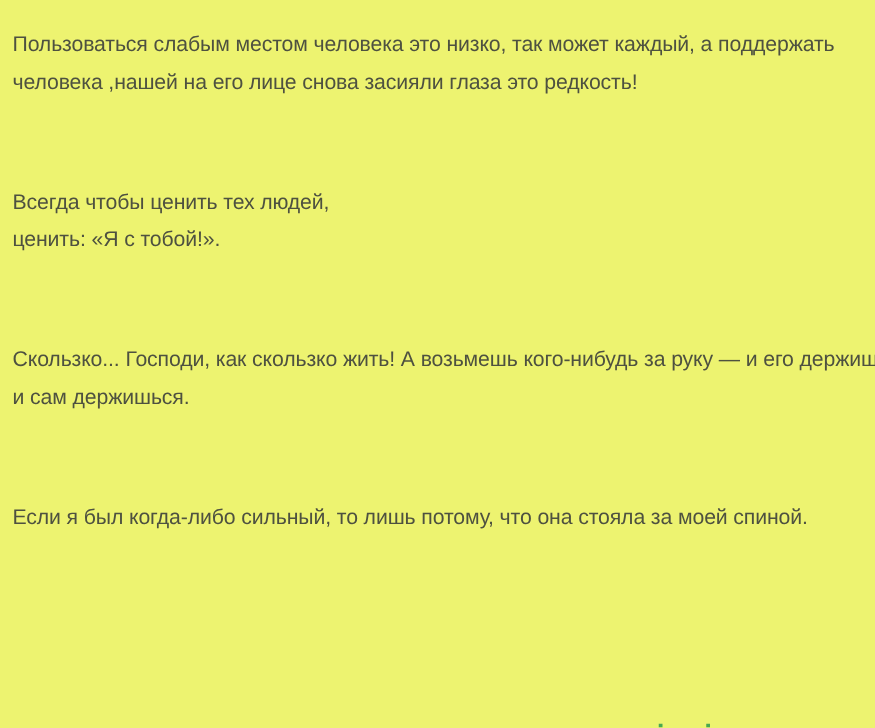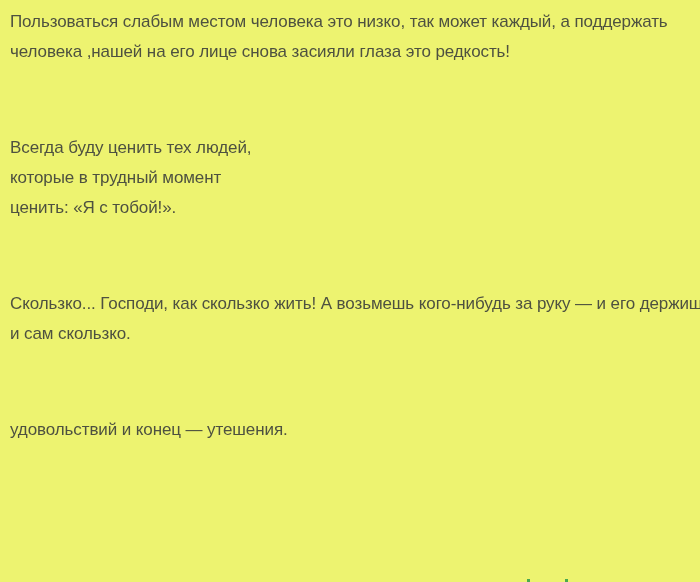--- a/index.html
+++ b/index.html
@@ -13,21 +13,21 @@
     font-family: "Liberation Sans", sans-serif;
   }
   .page {
     position: relative;
     width: 700px;
     height: 582px;
     box-sizing: border-box;
     padding: 5px 10px 0 10px;
   }
   .quote {
-    margin: 2px 0 66px 0;
+    margin: 16px 0 66px 0;
     font-size: 17px;
     line-height: 30px;
     letter-spacing: -0.1px;
     font-weight: 400;
   }
   .quote-line {
     white-space: nowrap;
   }
   .cutoff-fragment {
     position: absolute;
@@ -42,31 +42,32 @@
 <body style="background: rgb(237, 243, 112);">
 
 <div class="page" style="color: rgb(78, 81, 64);">
 
   <div class="quote">
     <div class="quote-line">Пользоваться слабым местом человека это низко, так может каждый, а поддержать</div>
     <div class="quote-line">человека ,нашей на его лице снова засияли глаза это редкость!</div>
   </div>
 
   <div class="quote">
-    <div class="quote-line">Всегда буду ценить тех людей,</div>
-    <div class="quote-line">которые в трудный момент</div>
+    <div class="quote-line">Всегда чтобы ценить тех людей,</div>
     <div class="quote-line">ценить: «Я с тобой!».</div>
   </div>
 
   <div class="quote">
     <div class="quote-line">Скользко... Господи, как скользко жить! А возьмешь кого-нибудь за руку — и его держишь,</div>
-    <div class="quote-line">и сам скользко.</div>
+    <div class="quote-line">и сам держишься.</div>
   </div>
 
+  <div class="quote">
+    <div class="quote-line">Если я был когда-либо сильный, то лишь потому, что она стояла за моей спиной.</div>
+  </div>
 
   <div class="quote">
-    <div class="quote-line">удовольствий и конец — утешения.</div>
   </div>
 
   <div class="cutoff-fragment frag-1" style="background: rgb(74, 168, 79);"></div>
   <div class="cutoff-fragment frag-2" style="background: rgb(74, 168, 79);"></div>
 
 </div>
 
 </body></html>

